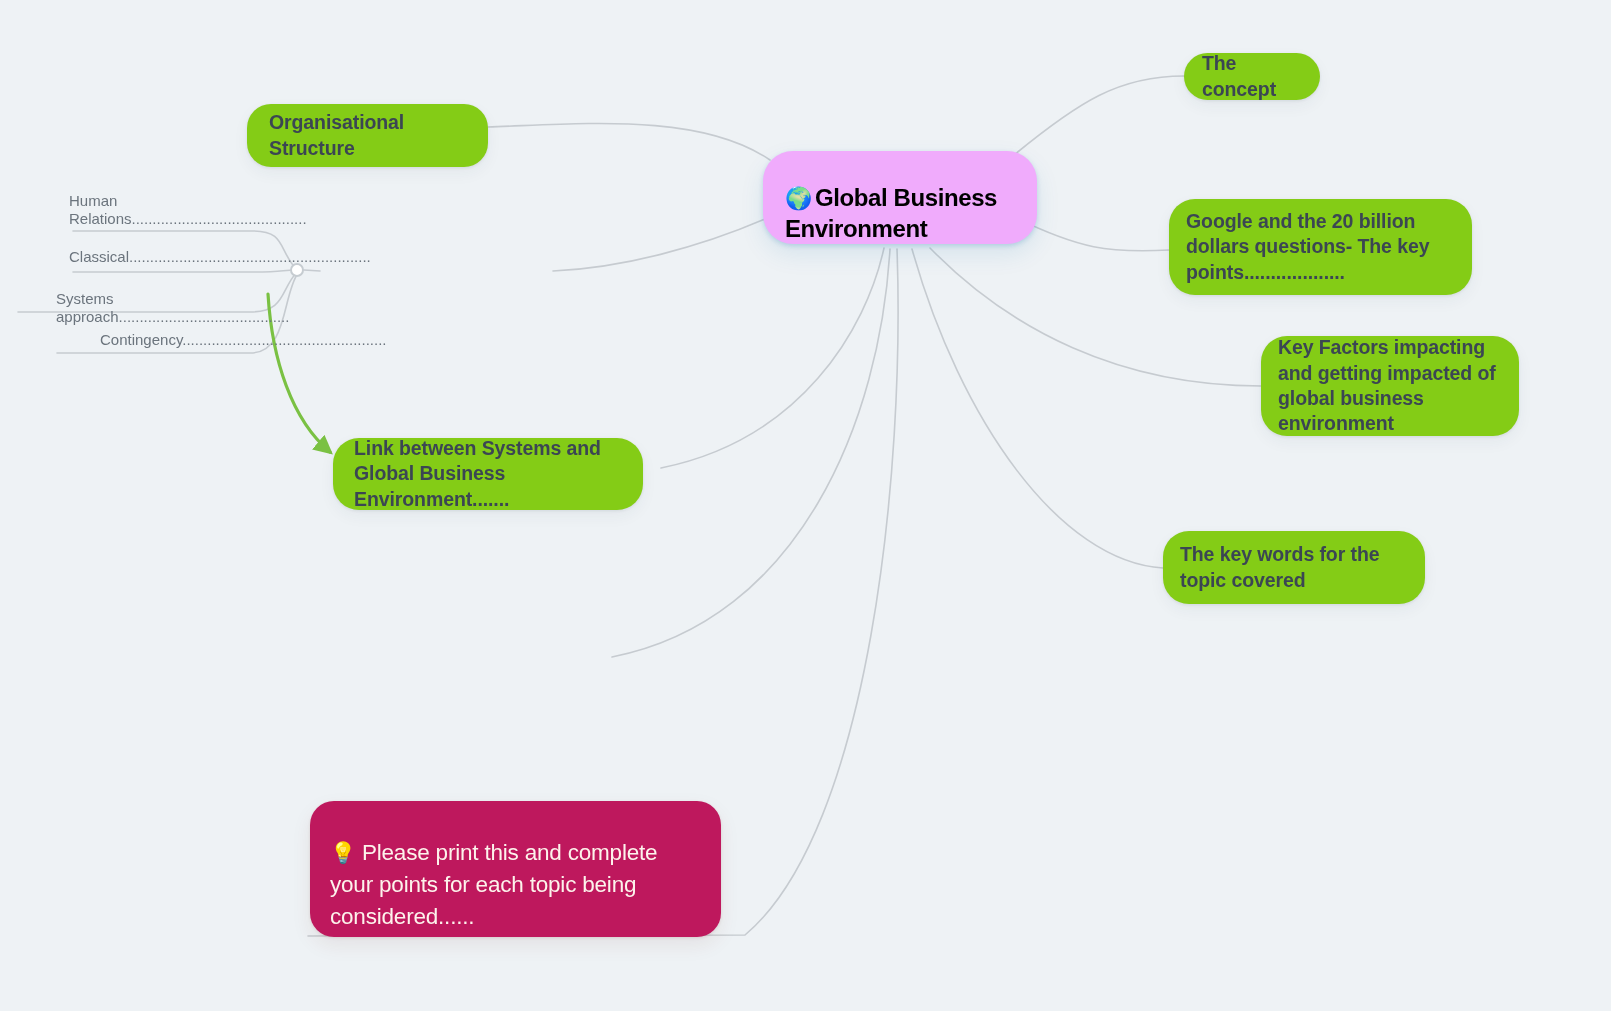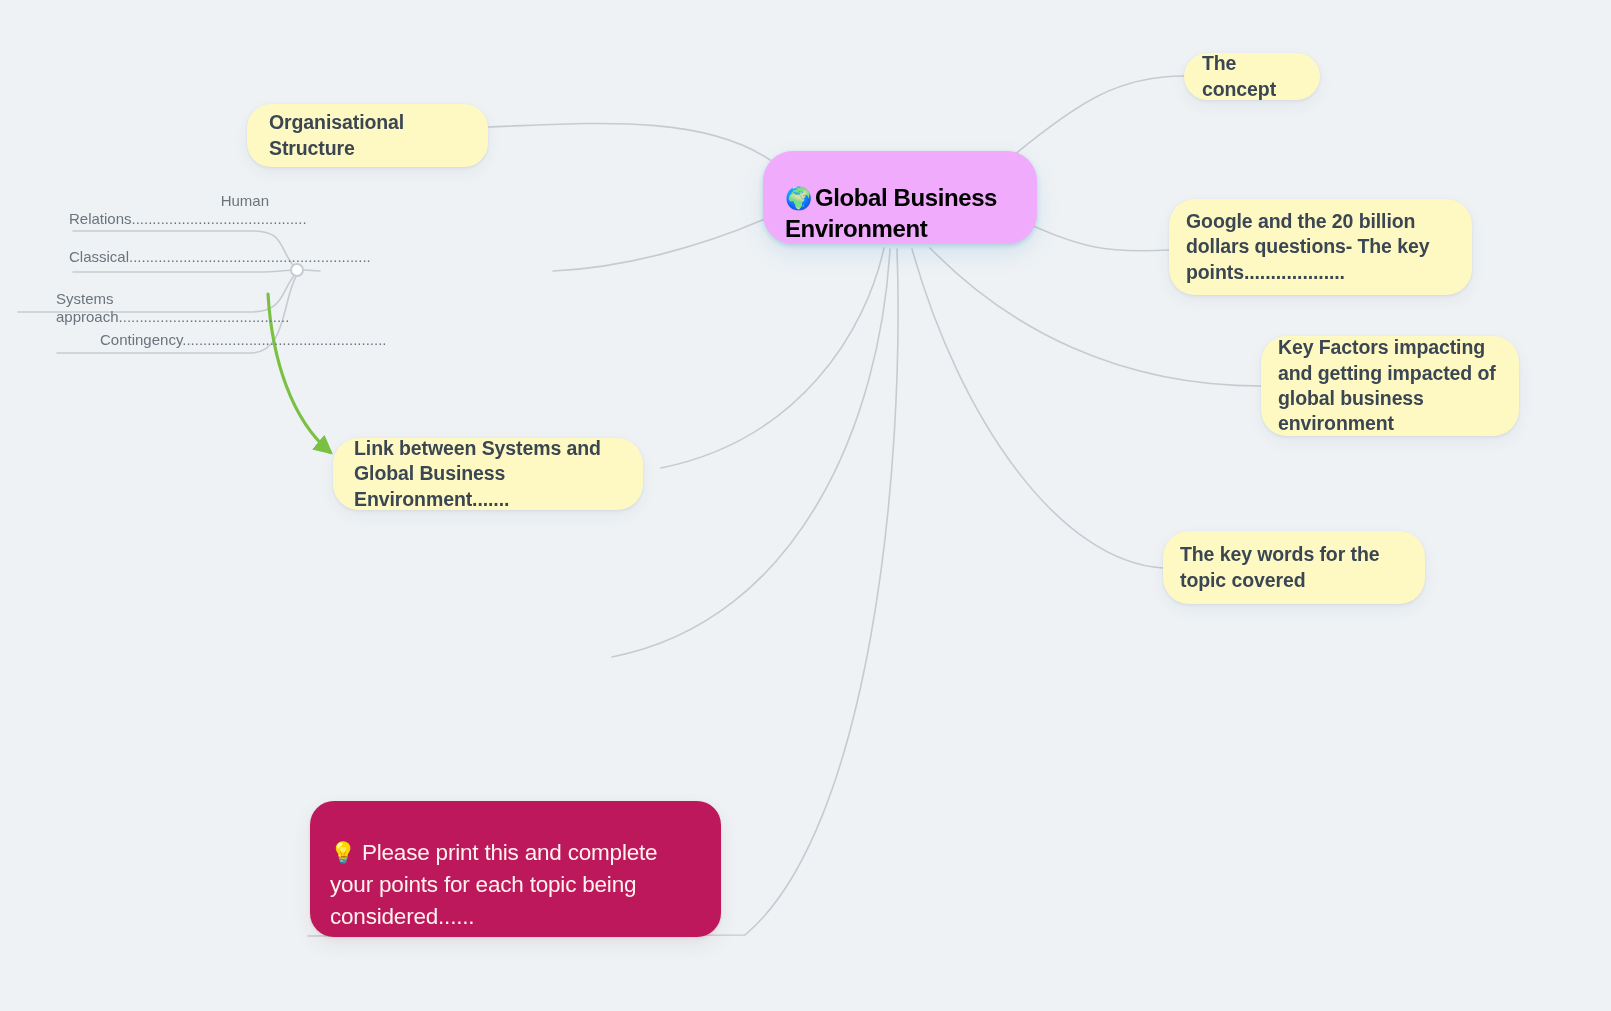--- a/index.html
+++ b/index.html
@@ -28,21 +28,21 @@
     left: 0;
     top: 0;
     width: 1611px;
     height: 1011px;
     pointer-events: none;
   }
 
   .node {
     position: absolute;
     box-sizing: border-box;
-    background: #fef9c3;
+    background: #84cc16;
     border-radius: 26px;
     box-shadow: 0 1px 3px rgba(40, 60, 80, 0.10), 0 6px 16px rgba(40, 60, 80, 0.05);
     color: #3b4653;
     font-weight: bold;
     font-size: 19.5px;
     line-height: 1.30;
     display: flex;
     align-items: center;
     padding: 14px 24px;
     letter-spacing: -0.1px;
@@ -170,21 +170,21 @@
   }
   .sub-item {
     position: absolute;
     color: #6b747d;
     font-size: 15px;
     line-height: 1.20;
     font-weight: normal;
     letter-spacing: 0px;
     white-space: pre-line;
   }
-  #sub-item-0 { left: 69px;  top: 6px;  width: 200px; text-align: right; }
+  #sub-item-0 { left: 69px;  top: 6px;  width: 200px; }
   #sub-item-1 { left: 69px;  top: 62px; width: 200px; }
   #sub-item-2 { left: 56px;  top: 104px; width: 215px; }
   #sub-item-3 { left: 61px;  top: 145px; width: 205px; margin-left: 39px; }
 
   
   #collapse-handle {
     position: absolute;
     left: 290px;
     top: 263px;
     width: 14px;

